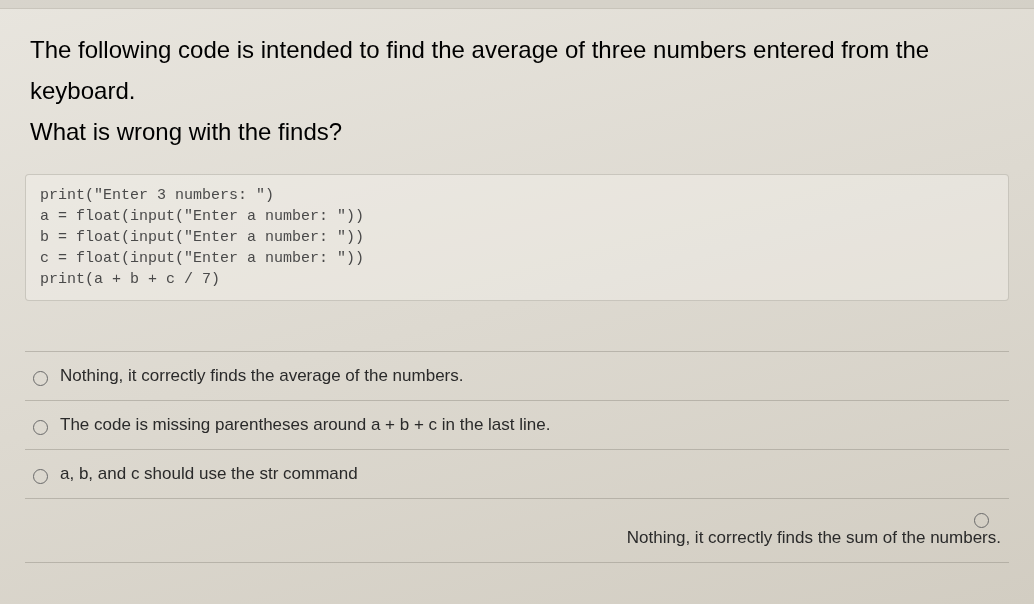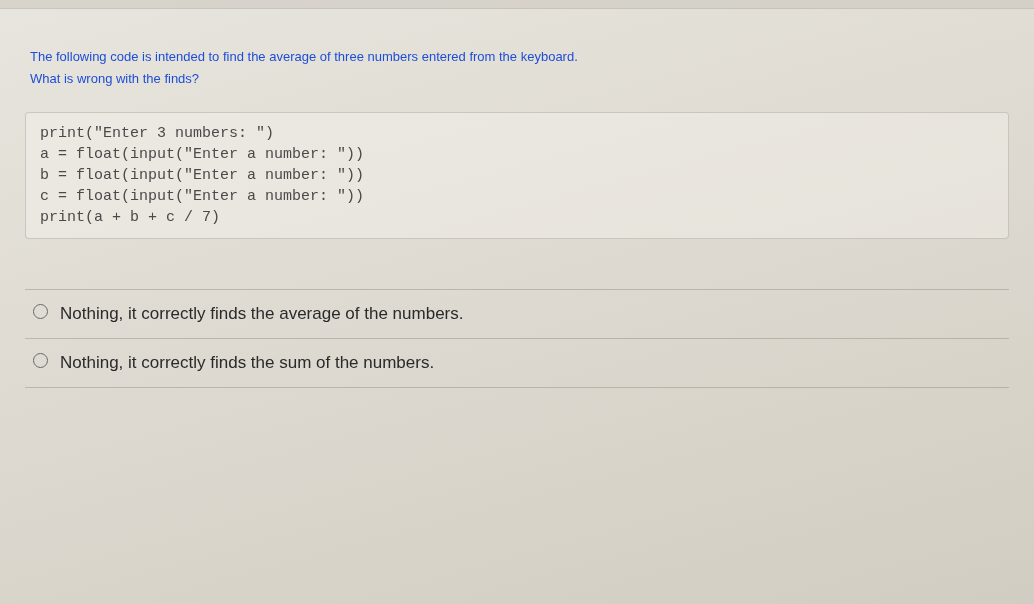--- a/index.html
+++ b/index.html
@@ -21,54 +21,54 @@
       content: "";
       position: absolute;
       top: 0;
       left: 0;
       right: 0;
       height: 8px;
       background: rgba(200,195,185,0.5);
       border-bottom: 1px solid rgba(180,175,165,0.4);
     }
     .question-text {
-      font-size: 13px;
+      font-size: 24px;
       line-height: 1.7;
-      color: #1d4ed8;
+      color: #000000;
       margin-bottom: 22px;
       padding: 0 5px;
-      margin-top: 16px;
     }
     .code-box {
       background: rgba(248,246,240,0.4);
       border: 1px solid rgba(170,165,155,0.5);
       border-radius: 4px;
       padding: 10px 14px;
       margin-bottom: 50px;
       font-family: "Courier New", Courier, monospace;
       font-size: 15px;
       line-height: 1.4;
       color: #4a4a4a;
       white-space: pre;
     }
     .options {
       display: flex;
       flex-direction: column;
     }
     .option {
       display: flex;
-      align-items: flex-start;
+      align-items: flex-end;
       padding: 14px 8px;
       border-top: 1px solid rgba(150,145,135,0.5);
       font-size: 17px;
       color: #2a2a2a;
       cursor: pointer;
     }
     .option:last-child {
       border-bottom: 1px solid rgba(150,145,135,0.5);
+      flex-direction: column;
     }
     .radio {
       width: 15px;
       height: 15px;
       border: 1.5px solid #6a6a6a;
       border-radius: 50%;
       margin-right: 12px;
       flex-shrink: 0;
       background: transparent;
     }
@@ -90,15 +90,23 @@
 <span>c = float(input("Enter a number: "))</span>
 <span>print(a + b + c / 7)</span></div>
 
 <div class="options">
   <div class="option">
     <span class="radio"></span>
     <span class="option-label">Nothing, it correctly finds the average of the numbers.</span>
   </div>
   <div class="option">
     <span class="radio"></span>
+    <span class="option-label">The code is missing parentheses around a + b + c in the last line.</span>
+  </div>
+  <div class="option">
+    <span class="radio"></span>
+    <span class="option-label">a, b, and c should use the str command</span>
+  </div>
+  <div class="option">
+    <span class="radio"></span>
     <span class="option-label">Nothing, it correctly finds the sum of the numbers.</span>
   </div>
 </div>
 
 </body></html>

